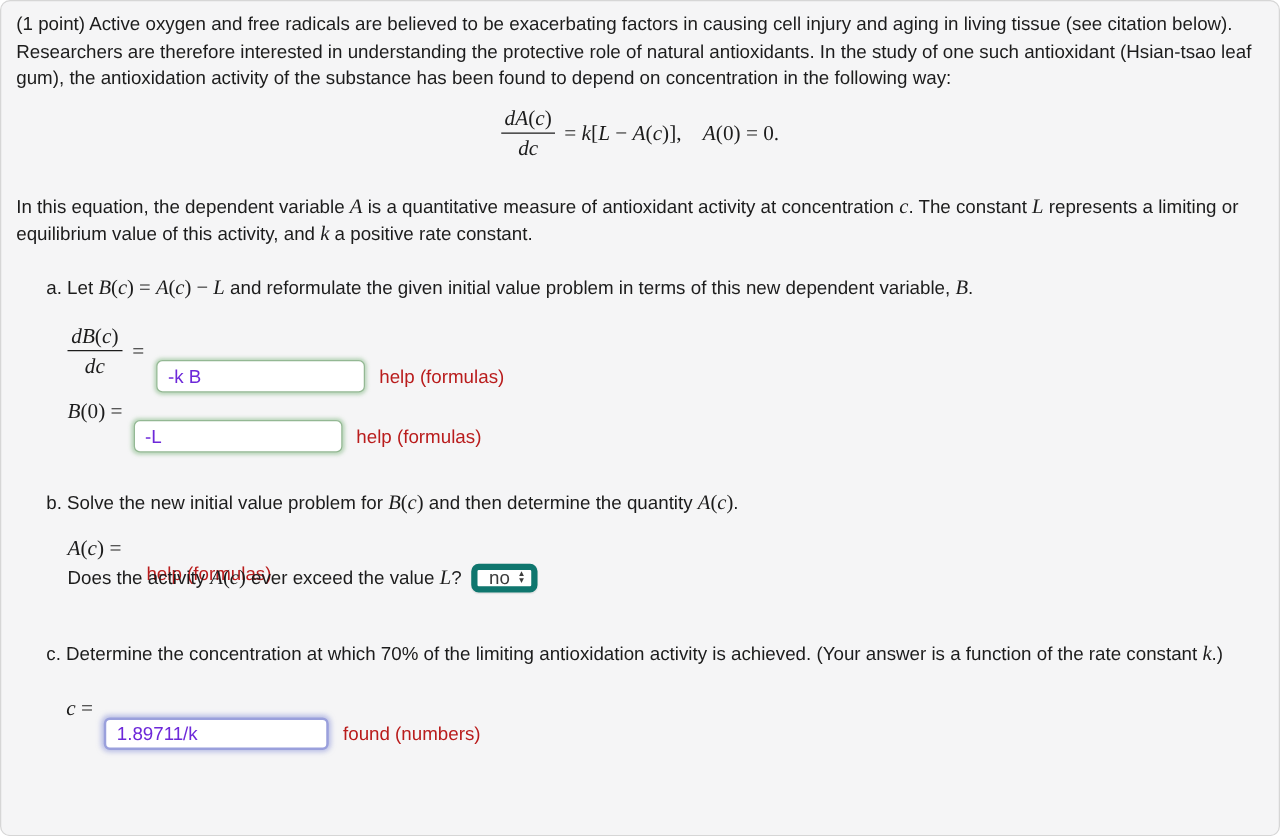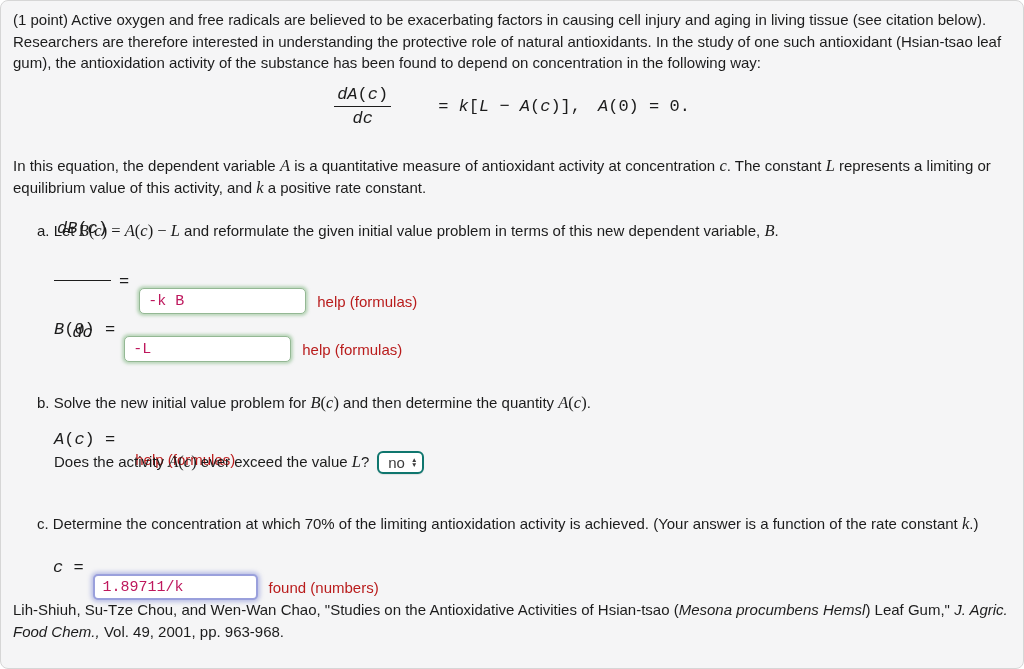--- a/index.html
+++ b/index.html
@@ -9,63 +9,63 @@
     background:#f5f5f6;
     border:1px solid #d6d6d6;
     border-radius:8px;
     overflow:hidden;
     font-family:"Liberation Sans", sans-serif;
     font-size:15px;
     color:#1c1c1c;
   }
   .abs { position:absolute; }
   .para { line-height:21.5px; }
-  .math { font-family:Liberation Mono, monospace; font-size:17px;gap:40px; }
+  .math { font-family:Liberation Serif, serif; font-size:17px; }
   .math i { font-style:italic; }
   .math-inline { font-family:"Liberation Serif", serif; font-size:16.5px; line-height:1; }
   .math-inline i { font-style:italic; }
   .it { font-style:italic; }
 
   
   .equation-row { display:flex; justify-content:center; align-items:center; }
   .frac { display:inline-flex; flex-direction:column; align-items:center; line-height:1.15; }
   .frac .bar { height:1px; background:#1c1c1c; align-self:stretch; margin:1px 0 2px 0; }
   .frac .num, .frac .den { padding:0 3px; }
   .eq-rhs { margin-left:7px; }
 
   
   .answer-row { display:flex; align-items:center; }
   .ans-input {
     height:26px;
     border:1px solid #94b894;
     border-radius:5px;
     background:#ffffff;
     box-shadow:0 0 3px 1.5px rgba(140,190,140,0.55);
-    font-family:Liberation Mono, monospace;
+    font-family:Liberation Sans, sans-serif;
     font-size:15px;
-    color:#be185d;
+    color:#6d28d9;
     padding:0 8px;
     outline:none;
     box-sizing:border-box;
     margin-top:40px;
   }
   .ans-input.focus-purple {
     border:2px solid #9aa0dc;
     box-shadow:0 0 4px 1.5px rgba(135,143,215,0.55);
   }
   .help-link { color:#b91c1c; text-decoration:none; cursor:pointer; white-space:nowrap;margin-top:40px; }
   .eq-label { margin-right:9px; white-space:nowrap; }
   .gap-after-input { margin-left:11px; }
 
   
   .select-box {
     display:inline-flex; align-items:center;
     height:23px; min-width:47px;
     background:#ffffff;
-    border:2px solid #0f766e;
+    border:5px solid #0f766e;
     border-radius:6px;
     padding:0 5px 0 9px;
     margin-left:8px;
     box-shadow:0 0.5px 1px rgba(0,0,0,0.08);
     cursor:default;
     box-sizing:border-box;
   }
   .select-box .val { font-size:15px; color:#3c3c3c; margin-right:6px; }
   .arrow-stack { display:flex; flex-direction:column; align-items:center; justify-content:center; }
   .arrow-stack span { font-size:6.5px; line-height:5.5px; color:#3c3c3c; }
@@ -131,19 +131,18 @@
     </span>
   </div>
 
   <div class="abs para" style="left:36px; top:512px; width:966px;">
     <span>c.</span>
     <span>Determine the concentration at which 70% of the limiting antioxidation activity is achieved. (Your answer is a function of the rate constant <span class="math-inline"><i>k</i></span>.)</span>
   </div>
 
   <div class="abs answer-row" style="left:52px; top:551px; height:30px;">
     <span class="math eq-label"><i>c</i> =</span>
-    <input class="ans-input focus-purple" style="width: 165px;" type="text" value="1.89711/k">
+    <input class="ans-input focus-purple" style="width: 180px;" type="text" value="1.89711/k">
     <a class="help-link gap-after-input">found (numbers)</a>
   </div>
 
-  <div class="abs para" style="left:12px; top:598px; width:1002px;">Lih-Shiuh, Su-Tze Chou, and Wen-Wan Chao, "Studies on the Antioxidative Activities of Hsian-tsao (<span class="it">Mesona procumbens Hemsl</span>) Leaf Gum," <span class="it">J. Agric.</span><br><span class="it">Food Chem.,</span> Vol. 49, 2001, pp. 963-968.</div>
 
 </div>
 
 </body></html>

